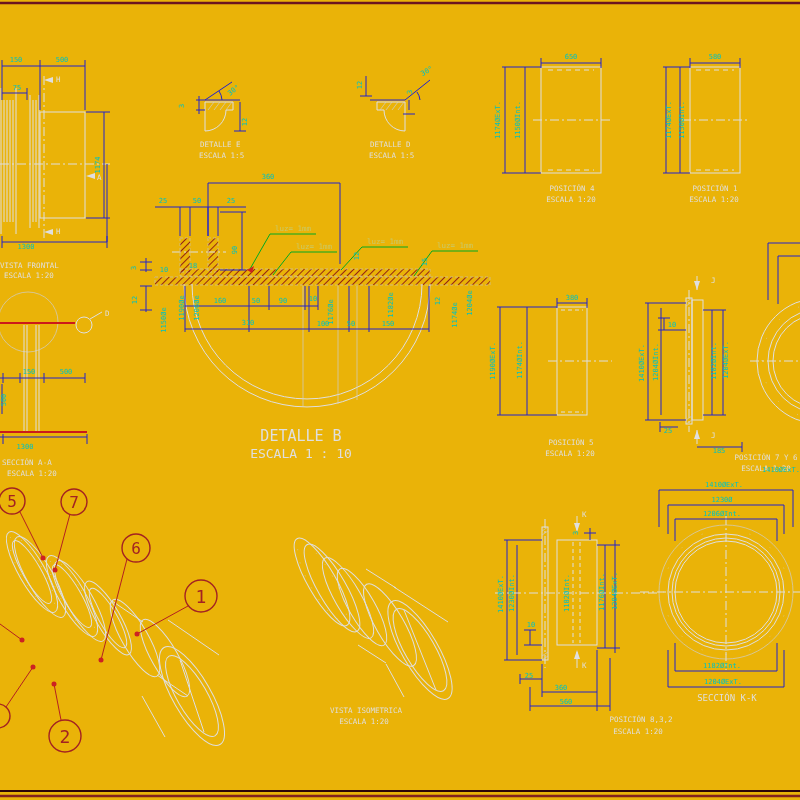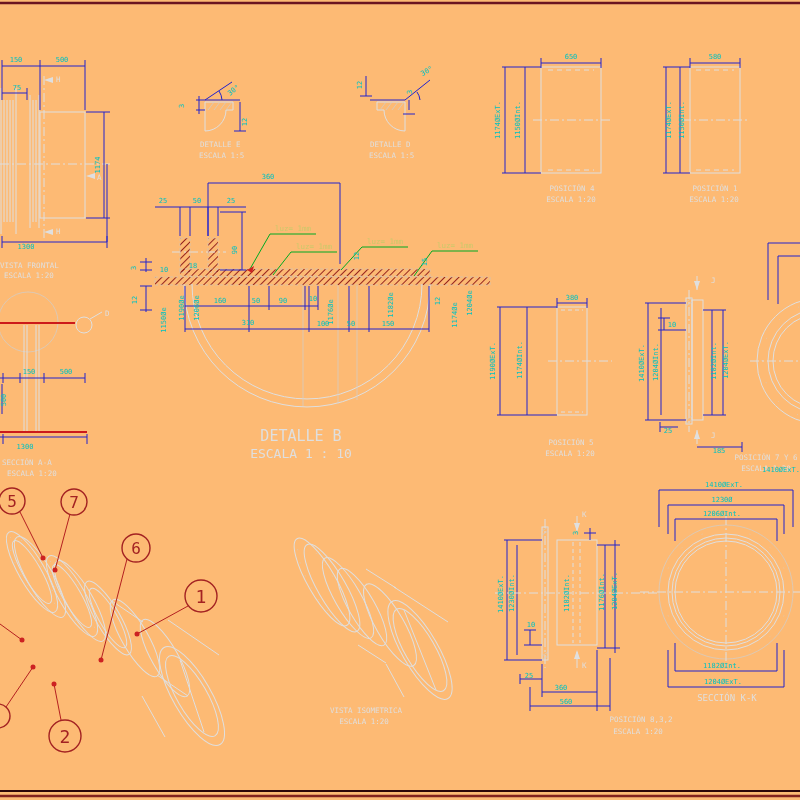--- a/index.html
+++ b/index.html
@@ -1,16 +1,16 @@
 <!DOCTYPE html>
 <html><head>
 <meta charset="utf-8">
 <style>
   html,body{margin:0;padding:0;background:#000;}
-  .stage{position:relative;width:800px;height:800px;background:#fdba74;overflow:hidden;}
+  .stage{position:relative;width:800px;height:800px;background:#eab308;overflow:hidden;}
   svg *{fill:none;}
   text{font-family:"DejaVu Sans Mono",monospace;stroke:none;}
   .w{stroke:#DFDFDF;stroke-width:1;}
   .wthin{stroke:#CFCFCF;stroke-width:.7;}
   .b{stroke:#2222CC;stroke-width:1;}
   .r{stroke:#CC1A1A;stroke-width:2.2;}
   .rl{stroke:#B42020;stroke-width:1;}
   .bal{stroke:#A32222;stroke-width:1.4;}
   .g{stroke:#00AA22;stroke-width:1;}
   .hatchfill{fill:url(#hatch);stroke:#C8C8C8;stroke-width:.6;stroke-dasharray:3 2;}

